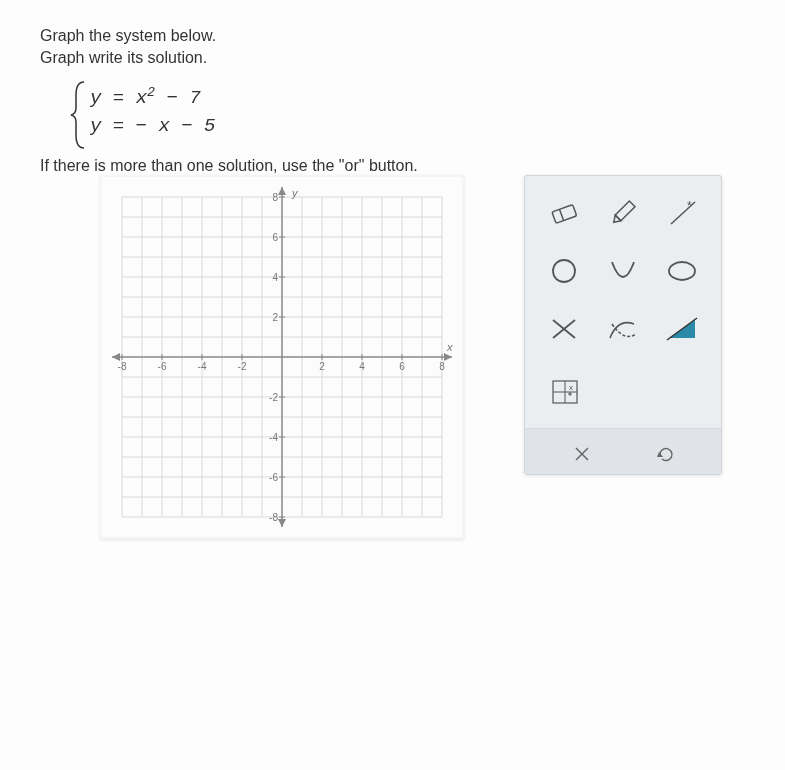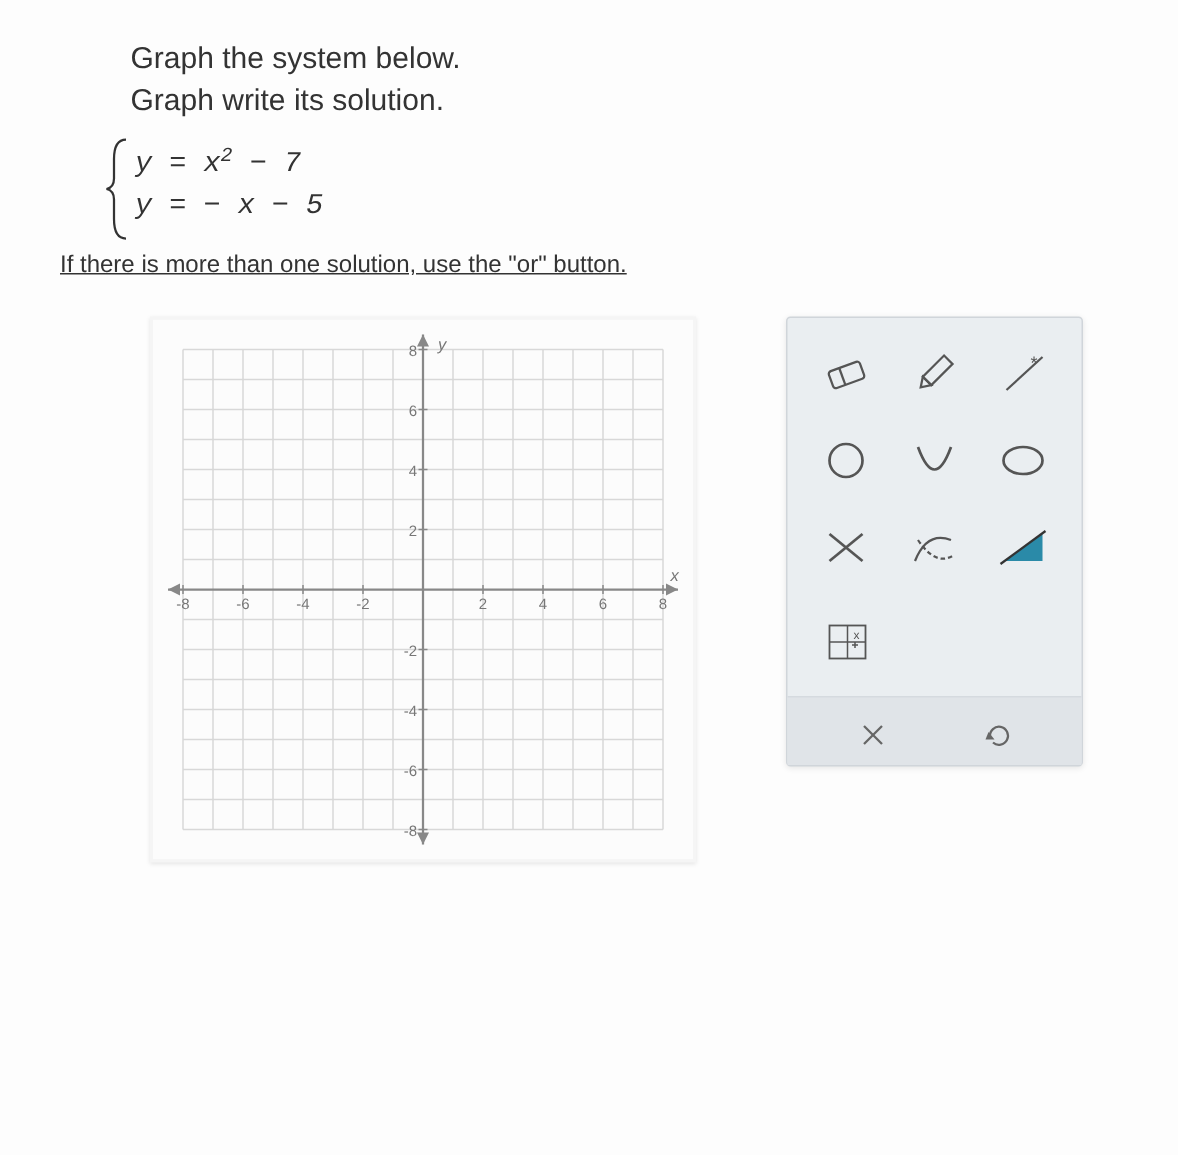--- a/index.html
+++ b/index.html
@@ -5,24 +5,23 @@
 body {
   margin: 0;
   padding: 25px 40px;
   font-family: Verdana, Geneva, sans-serif;
   background: #fdfdfd;
   width: 785px;
   box-sizing: border-box;
   color: #333;
 }
 .instruction {
-  font-size: 20px;
+  font-size: 16px;
   line-height: 1.4;
   margin-bottom: 15px;
-  margin-left: 47px;
 }
 .equations {
   margin: 15px 0 20px 30px;
   position: relative;
   padding-left: 20px;
 }
 .brace {
   position: absolute;
   left: 0;
   top: -5px;
@@ -33,22 +32,20 @@
   font-family: Liberation Mono, monospace;
   font-size: 19px;
   font-style: italic;
   margin: 6px 0;
 }
 .eq sup {
   font-size: 0.7em;
 }
 .sub-instruction {
   font-size: 16px;
-  margin-bottom: 25px;
-  text-decoration: underline;
 }
 .content-row {
   display: flex;
   align-items: flex-start;
   gap: 60px;
   padding-left: 60px;
 }
 .graph-wrap {
   background: #f5f5f5;
   padding: 2px;

